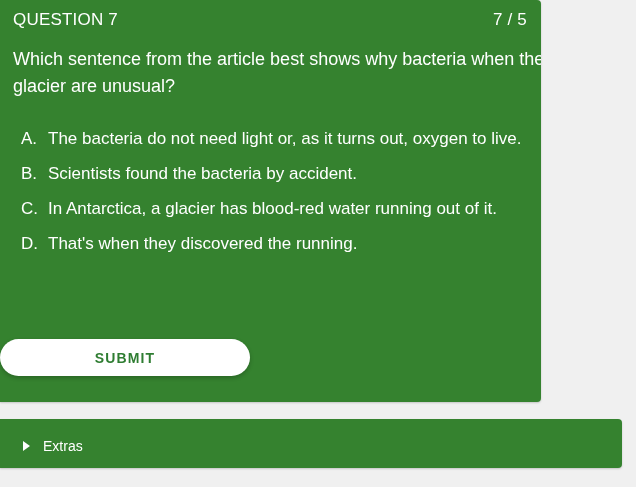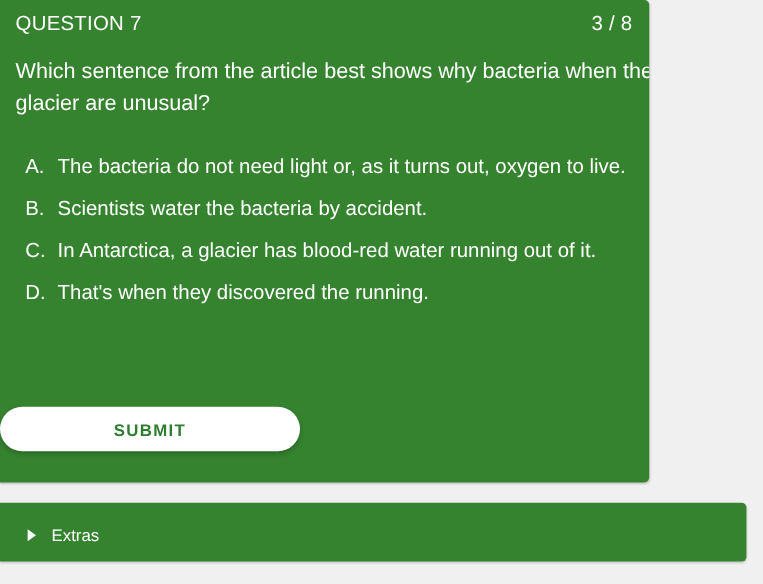--- a/index.html
+++ b/index.html
@@ -154,33 +154,33 @@
     line-height: 18px;
   }
 </style>
 </head>
 <body>
 
 <div class="question-card">
 
   <div class="question-header">
     <div class="question-title">QUESTION 7</div>
-    <div class="question-counter">3 / 8</div>
+    <div class="question-counter">7 / 5</div>
   </div>
 
   <div class="question-prompt">Which sentence from the article best shows why bacteria when the glacier are unusual?</div>
 
   <ul class="answers">
     <li class="answer-item">
       <span class="answer-letter">A.</span>
       <span class="answer-text">The bacteria do not need light or, as it turns out, oxygen to live.</span>
     </li>
     <li class="answer-item">
       <span class="answer-letter">B.</span>
-      <span class="answer-text">Scientists water the bacteria by accident.</span>
+      <span class="answer-text">Scientists found the bacteria by accident.</span>
     </li>
     <li class="answer-item">
       <span class="answer-letter">C.</span>
       <span class="answer-text">In Antarctica, a glacier has blood-red water running out of it.</span>
     </li>
     <li class="answer-item">
       <span class="answer-letter">D.</span>
       <span class="answer-text">That's when they discovered the running.</span>
     </li>
   </ul>

